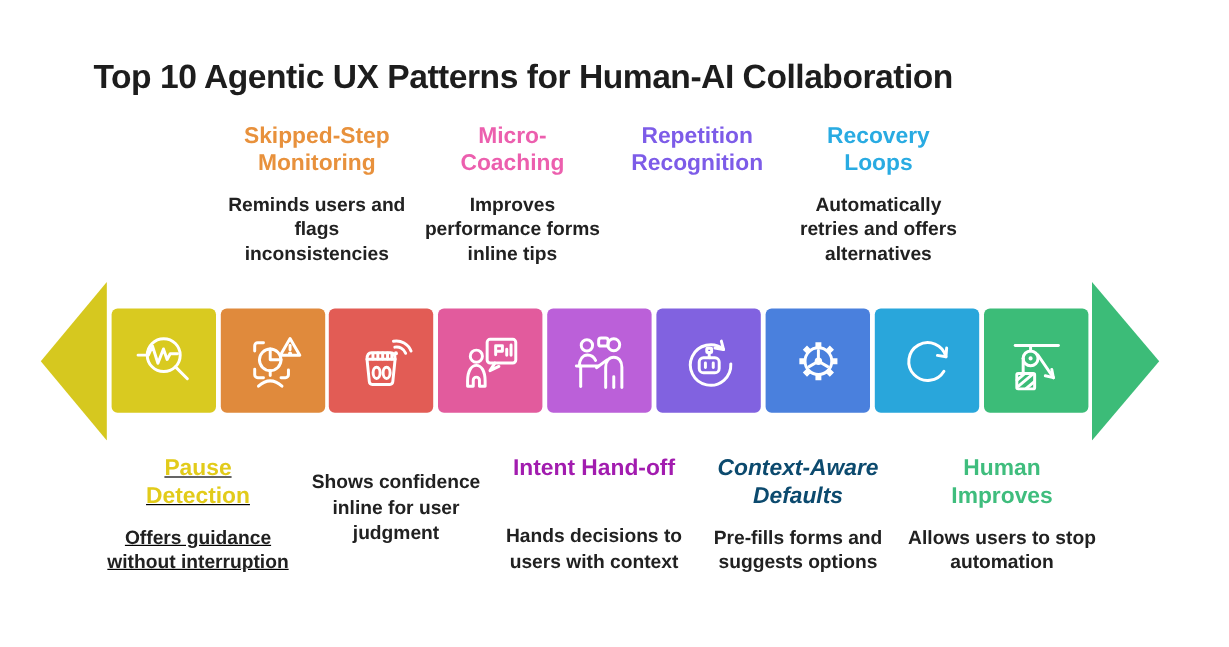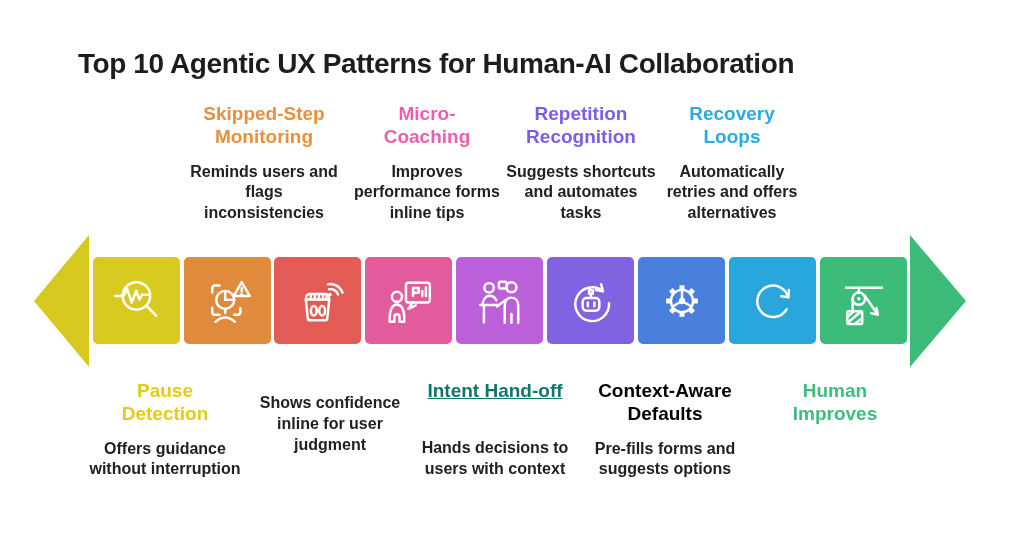--- a/index.html
+++ b/index.html
@@ -50,23 +50,20 @@
   <div class="pattern-col top" style="left:342px;">
     <h2 class="pattern-name" style="color: rgb(236, 95, 174);">Micro-
 Coaching</h2>
     <p class="pattern-desc">Improves
 performance forms
 inline tips</p>
   </div>
   <div class="pattern-col top" style="left:496px;">
     <h2 class="pattern-name" style="color: rgb(125, 92, 232);">Repetition
 Recognition</h2>
-    <p class="pattern-desc">Suggests shortcuts
-and automates
-tasks</p>
   </div>
   <div class="pattern-col top" style="left:647px;">
     <h2 class="pattern-name" style="color: rgb(41, 171, 226);">Recovery
 Loops</h2>
     <p class="pattern-desc">Automatically
 retries and offers
 alternatives</p>
   </div>
 
   <svg class="arrowhead" style="left:31px;" viewBox="0 0 60 132">
@@ -171,40 +168,42 @@
       <path d="M10.2,42.6 l10.4,-8.6 M9.4,38 l5.4,-4.6 M16.2,44.2 l6,-5"></path>
       <path d="M24.7,19.2 L36.3,36.2"></path>
       <path d="M36.3,36.2 l-1.2,-6 M36.3,36.2 l-6,-1.4"></path>
     </svg>
   </div>
 
   <svg class="arrowhead" style="left:909px;" viewBox="0 0 60 132">
     <polygon points="1,0 1,132 57,66" style="fill: rgb(60, 188, 120);"></polygon>
   </svg>
 
-  <div class="pattern-col bottom" style="left:76px;">
+  <div class="pattern-col bottom" style="left:76px;text-decoration:underline;">
     <h2 class="pattern-name" style="color: rgb(226, 203, 26);">Pause
 Detection</h2>
     <p class="pattern-desc">Offers guidance
 without interruption</p>
   </div>
   <div class="pattern-col bottom" style="left:241px;">
     <p class="pattern-desc">Shows confidence
 inline for user
 judgment</p>
   </div>
   <div class="pattern-col bottom" style="left:406px;">
-    <h2 class="pattern-name" style="color: #0f766e; text-decoration: underline;">Intent Hand-off</h2>
+    <h2 class="pattern-name" style="color: #a21caf;">Intent Hand-off</h2>
     <p class="pattern-desc">Hands decisions to
 users with context</p>
   </div>
   <div class="pattern-col bottom" style="left:576px;">
-    <h2 class="pattern-name" style="color: #000000;">Context-Aware
+    <h2 class="pattern-name" style="color: #0c4a6e; font-style: italic;">Context-Aware
 Defaults</h2>
     <p class="pattern-desc">Pre-fills forms and
 suggests options</p>
   </div>
   <div class="pattern-col bottom" style="left:746px;">
     <h2 class="pattern-name" style="color: rgb(63, 189, 125);">Human
 Improves</h2>
+    <p class="pattern-desc">Allows users to stop
+automation</p>
   </div>
 
 </div>
 
 </body></html>

